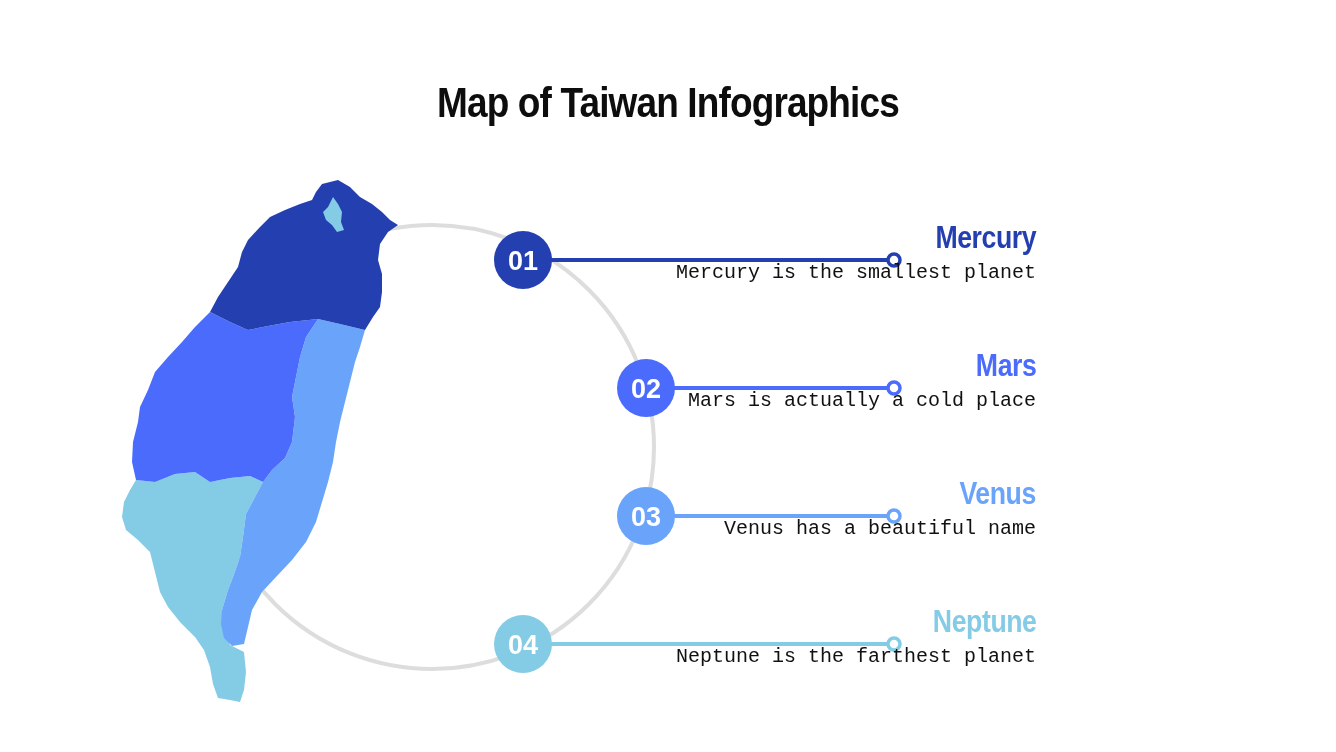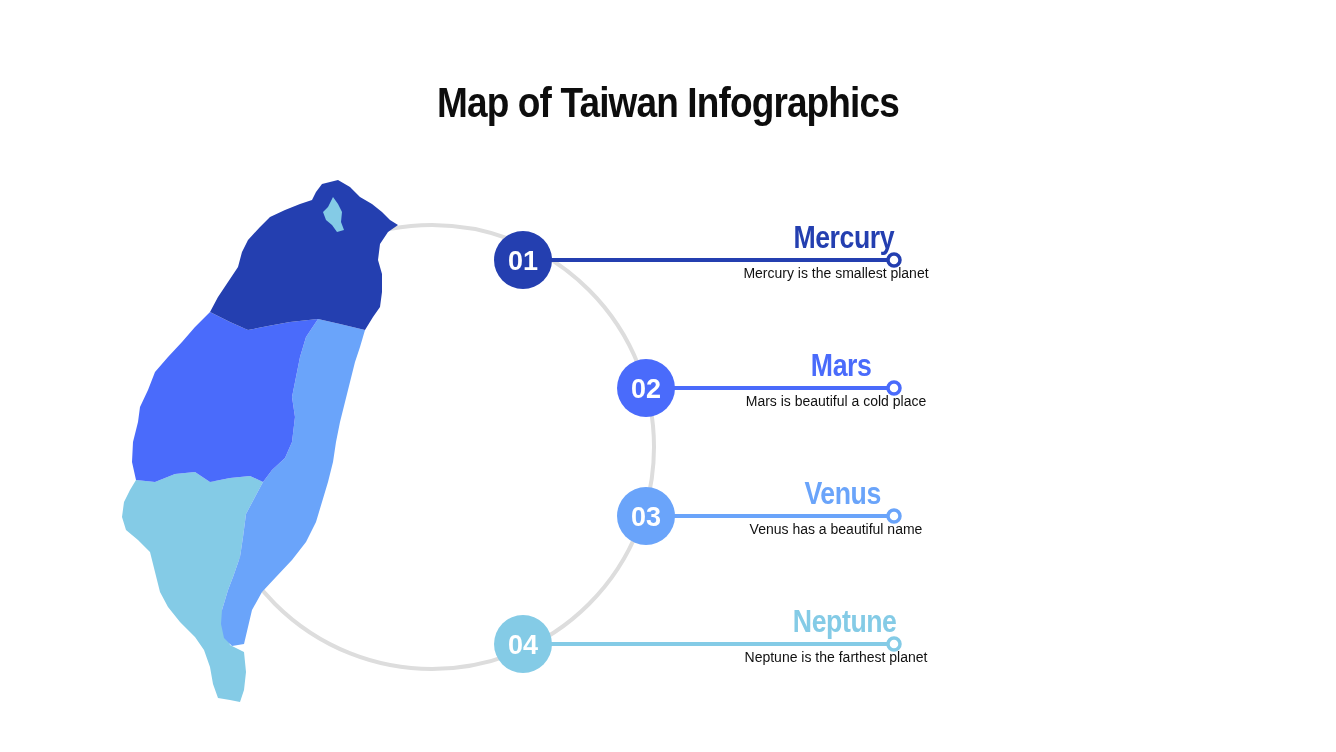--- a/index.html
+++ b/index.html
@@ -4,25 +4,25 @@
 <style>
   html, body { margin: 0; padding: 0; background: #ffffff; }
   body { width: 1336px; height: 752px; position: relative; overflow: hidden;
          font-family: "Liberation Sans", sans-serif; }
   .slide { position: absolute; left: 0; top: 12px; width: 1116px; height: 752px; background: #ffffff; }
   .title { position: absolute; left: 0; top: 66px; width: 1336px; text-align: center;
            font-family: "Liberation Sans", sans-serif; font-weight: 700; font-size: 43px;
            color: #0d0d0d; letter-spacing: -1px; transform: scaleX(0.86); transform-origin: center; }
   svg.art { position: absolute; left: 0; top: 0; }
   .badge-text { font-family: "Liberation Sans", sans-serif; font-weight: 700; font-size: 27px; fill: #ffffff; }
-  .item { position: absolute; right: 80px; text-align: center; width: 400px; }
+  .item { position: absolute; right: 80px; text-align: right; width: 400px; }
   .item-title { font-family: "Liberation Sans", sans-serif; font-weight: 700; font-size: 31px;
                 line-height: 36px; letter-spacing: -0.5px; display: inline-block;
                 transform: scaleX(0.86); transform-origin: right center; }
-  .item-desc { font-family: Liberation Sans, sans-serif; font-size: 14px; color: #111111;
+  .item-desc { font-family: Liberation Mono, monospace; font-size: 20px; color: #111111;
                line-height: 26px; margin-top: 4px; }
 </style>
 </head>
 <body>
 
 <div class="slide">
 
   <div class="title">Map of Taiwan Infographics</div>
 
   <svg class="art" width="1336" height="752" viewBox="0 0 1336 752">
@@ -74,21 +74,21 @@
     </g>
   </svg>
 
   <div class="item" style="top:208px;">
     <div class="item-title" style="color:#243FB0;">Mercury</div>
     <div class="item-desc">Mercury is the smallest planet</div>
   </div>
 
   <div class="item" style="top:336px;">
     <div class="item-title" style="color:#4A6BFB;">Mars</div>
-    <div class="item-desc">Mars is beautiful a cold place</div>
+    <div class="item-desc">Mars is actually a cold place</div>
   </div>
 
   <div class="item" style="top:592px;">
     <div class="item-title" style="color:#84CBE6;">Neptune</div>
     <div class="item-desc">Neptune is the farthest planet</div>
   </div>
 
   <div class="item" style="top:464px;">
     <div class="item-title" style="color:#6AA4FA;">Venus</div>
     <div class="item-desc">Venus has a beautiful name</div>

